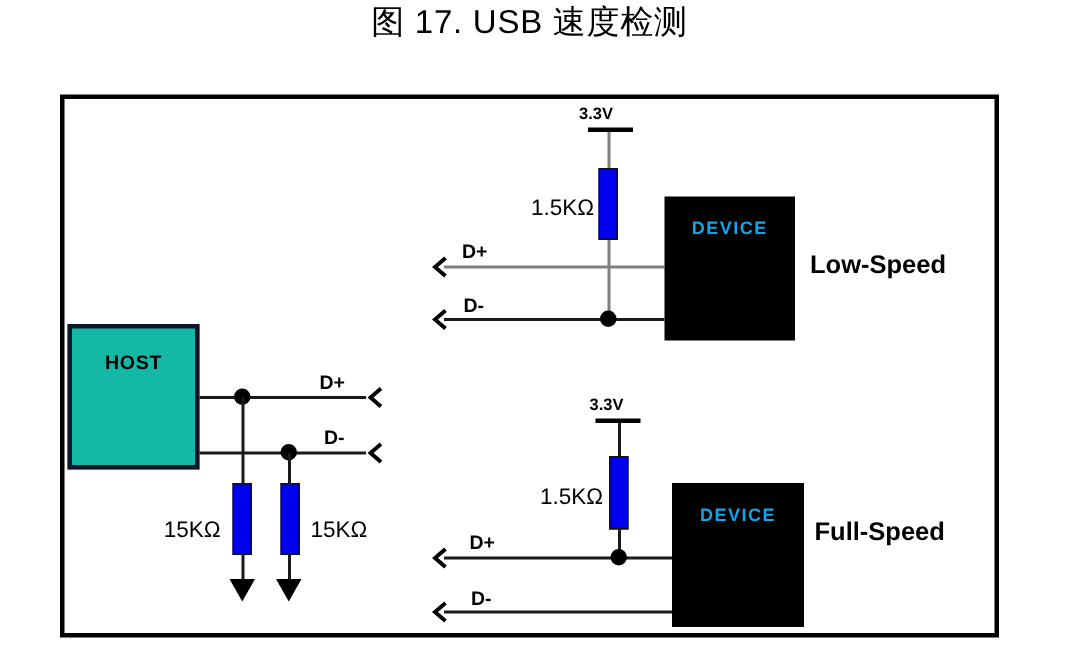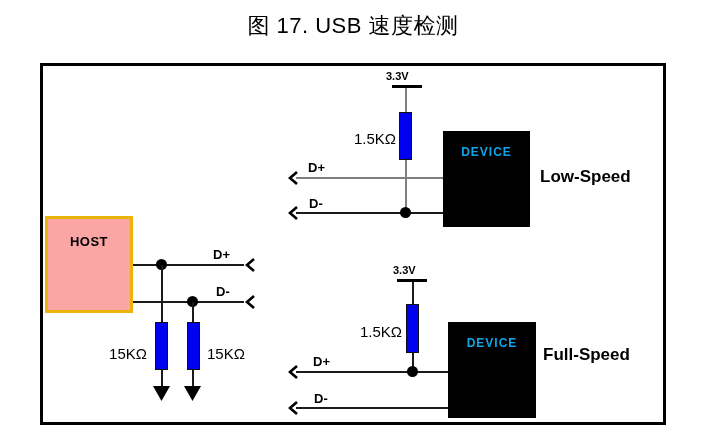--- a/index.html
+++ b/index.html
@@ -10,21 +10,21 @@
     --box-fill:#000000;
     --text-color:#000000;
   }
   html,body{margin:0;padding:0;background:#ffffff;}
   #canvas{
     position:relative;width:720px;height:447px;background:#ffffff;overflow:hidden;
     font-family:"Liberation Sans", sans-serif;color:var(--text-color);
   }
   .abs{position:absolute;}
   .title{
-    left:40px;top:11px;width:626px;text-align:center;
+    left:40px;top:0;width:626px;text-align:center;
     font-size:22px;font-weight:400;letter-spacing:0.5px;
   }
   .frame{
     left:40px;top:63px;width:620px;height:356px;border:3px solid #000;background:#fff;
   }
   .wire-h{height:2px;background:var(--wire-dark);}
   .wire-h.gray{background:var(--wire-gray);}
   .wire-v{width:2px;background:var(--wire-dark);}
   .wire-v.gray{background:var(--wire-gray);}
   .resistor{
@@ -35,21 +35,21 @@
   .supply-bar{width:30px;height:3px;background:#000;}
   .supply-label{width:40px;text-align:left;font-size:11px;font-weight:bold;}
   .r-label{font-size:15px;font-weight:normal;white-space:nowrap;}
   .r-label.right-align{width:60px;text-align:right;}
   .d-label{font-size:13px;font-weight:bold;}
   .device-box{
     background:var(--box-fill);color:#0ea5e9;text-align:center;
     font-size:12px;font-weight:bold;letter-spacing:1px;box-sizing:border-box;
   }
   .host-box{
-    background:#fca5a5;border:3px solid #eab308;box-sizing:border-box;text-align:center;
+    background:#14b8a6;border:3px solid #0f172a;box-sizing:border-box;text-align:center;
     font-size:13px;font-weight:bold;letter-spacing:0.5px;
   }
   .mode-label{font-size:17px;font-weight:bold;white-space:nowrap;}
   svg{display:block;}
 </style>
 </head>
 <body>
 
 <div id="canvas">
 

